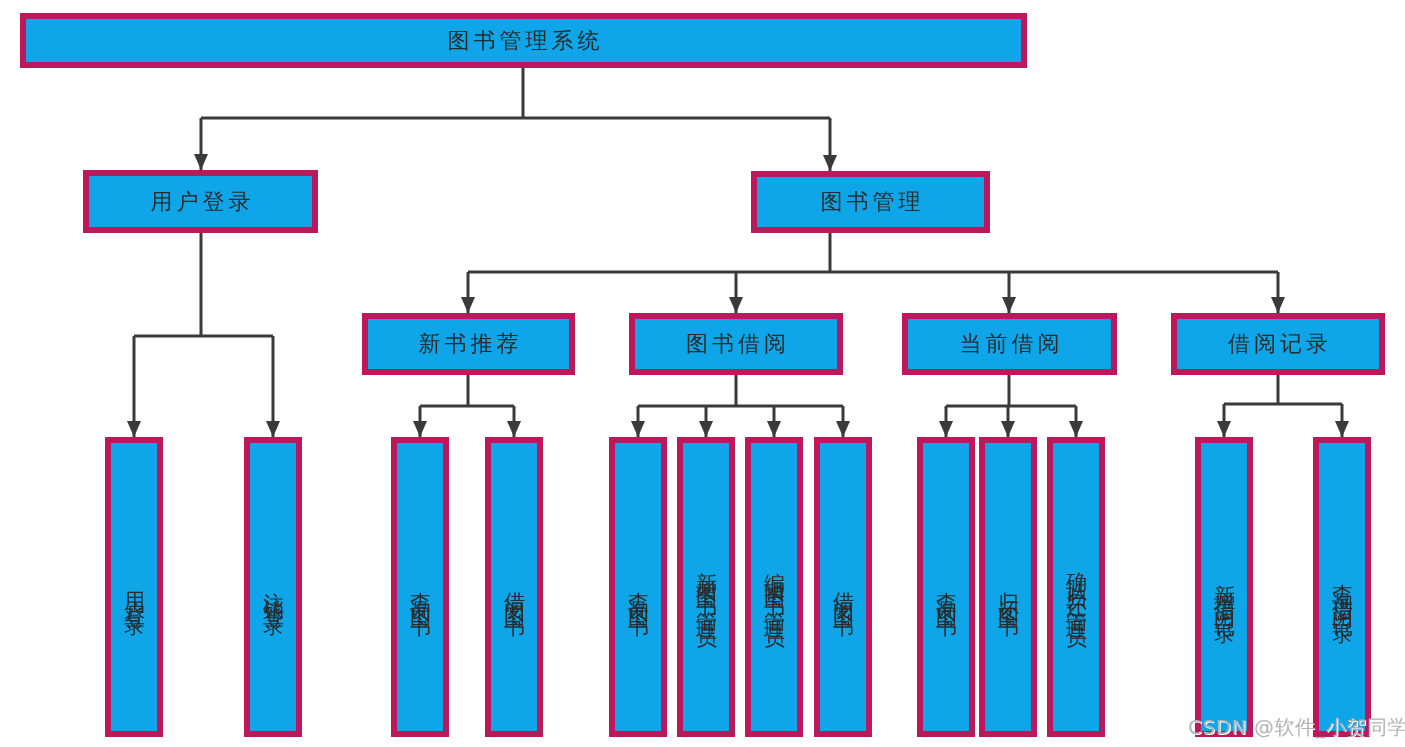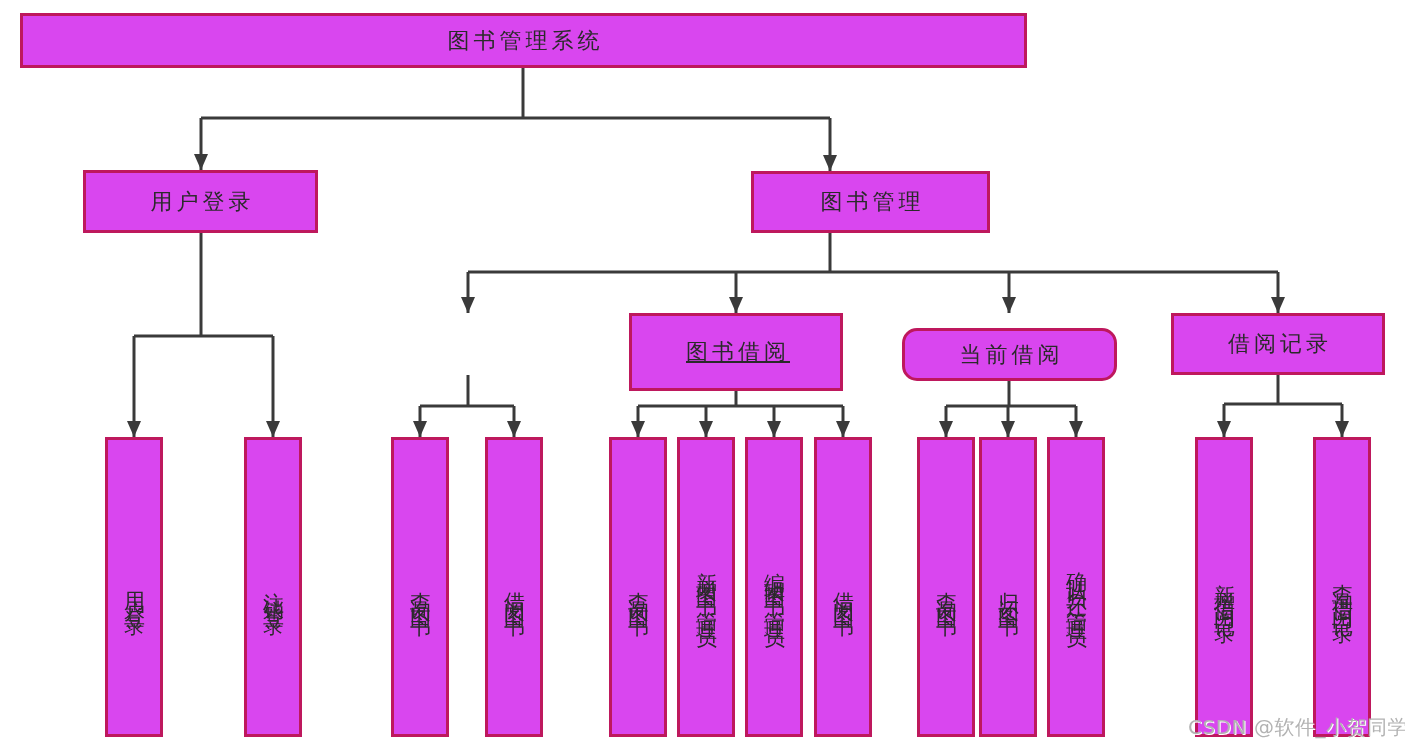--- a/index.html
+++ b/index.html
@@ -18,22 +18,22 @@
   .connectors {
     position: absolute;
     left: 0; top: 0;
     width: 1405px;
     height: 747px;
     pointer-events: none;
   }
   .node {
     position: absolute;
     box-sizing: border-box;
-    border: 3px solid #be185d;
-    background: #d946ef;
+    border: 6px solid #be185d;
+    background: #0ea5e9;
     display: flex;
     align-items: center;
     justify-content: center;
     color: #2a2a2a;
   }
   .hnode .lbl {
     font-size: 22px;
     letter-spacing: 4px;
     white-space: nowrap;
     transform: translateX(2px); 
@@ -121,24 +121,27 @@
     <span class="lbl">图书管理系统</span>
   </div>
 
   <div class="node hnode" style="left:83px; top:170px; width:235px; height:63px;">
     <span class="lbl">用户登录</span>
   </div>
   <div class="node hnode" style="left:711px; top:171px; width:239px; height:62px;margin-left:40px;">
     <span class="lbl">图书管理</span>
   </div>
 
-  <div class="node hnode" style="left:629px; top:313px; width:214px; height:78px;text-decoration:underline;">
+  <div class="node hnode" style="left:362px; top:313px; width:213px; height:62px;">
+    <span class="lbl">新书推荐</span>
+  </div>
+  <div class="node hnode" style="left:629px; top:313px; width:214px; height:62px;">
     <span class="lbl">图书借阅</span>
   </div>
-  <div class="node hnode" style="left:902px; top:328px; width:215px; height:53px;border-radius:15px;">
+  <div class="node hnode" style="left:902px; top:313px; width:215px; height:62px;">
     <span class="lbl">当前借阅</span>
   </div>
   <div class="node hnode" style="left:1171px; top:313px; width:214px; height:62px;">
     <span class="lbl">借阅记录</span>
   </div>
 
   <div class="node vnode" style="left:105px;">
     <span class="lbl">用户登录</span>
   </div>
   <div class="node vnode" style="left:244px;">

